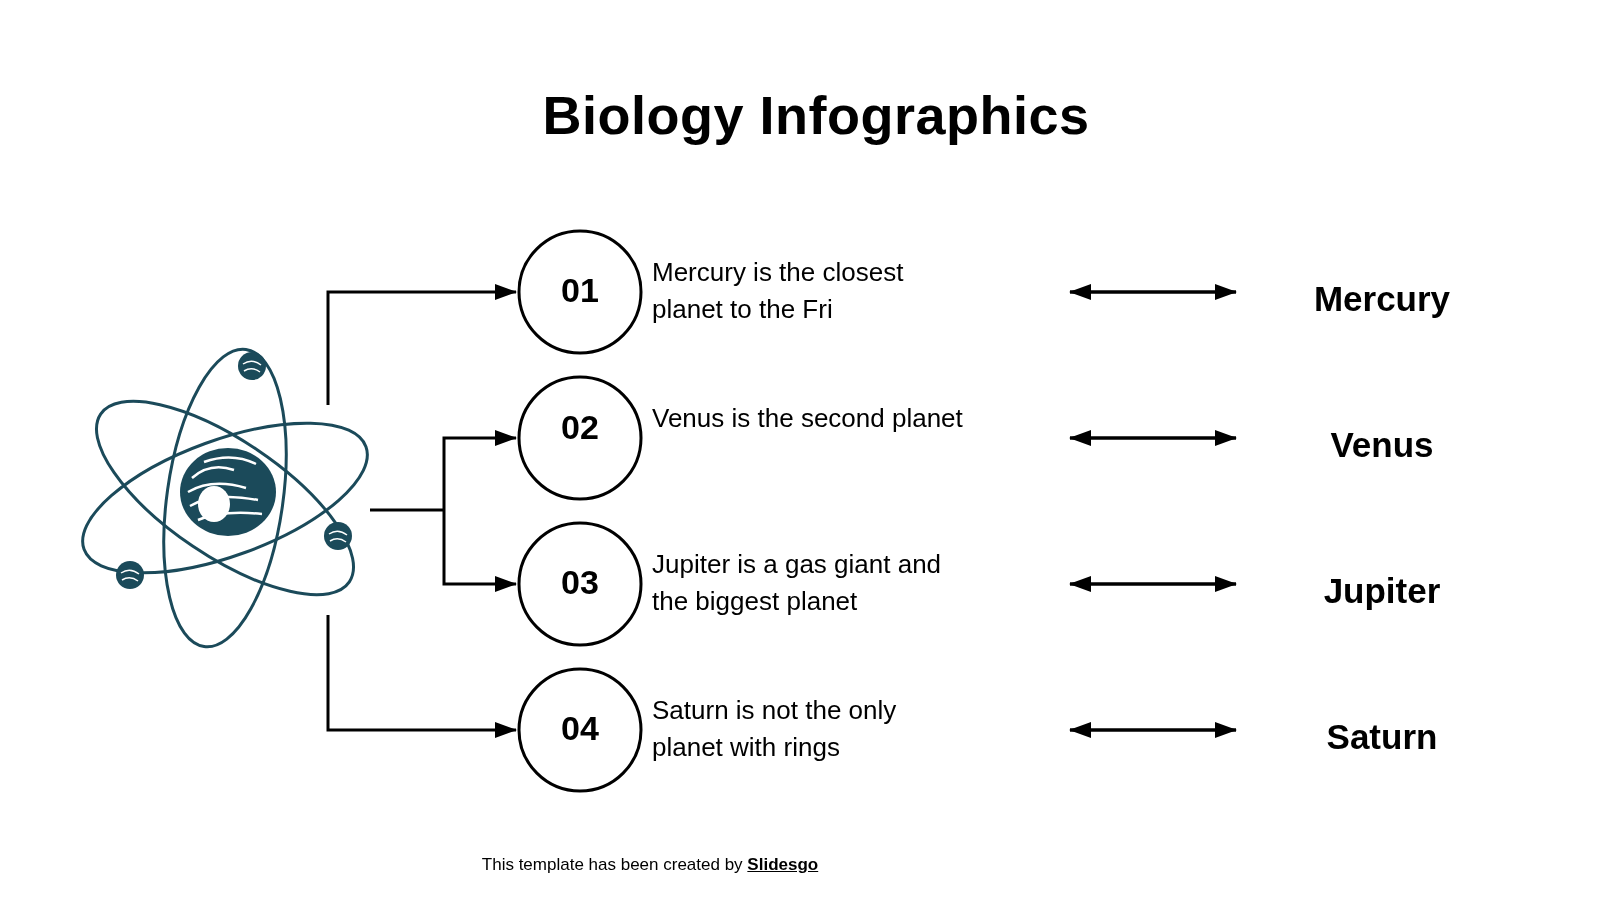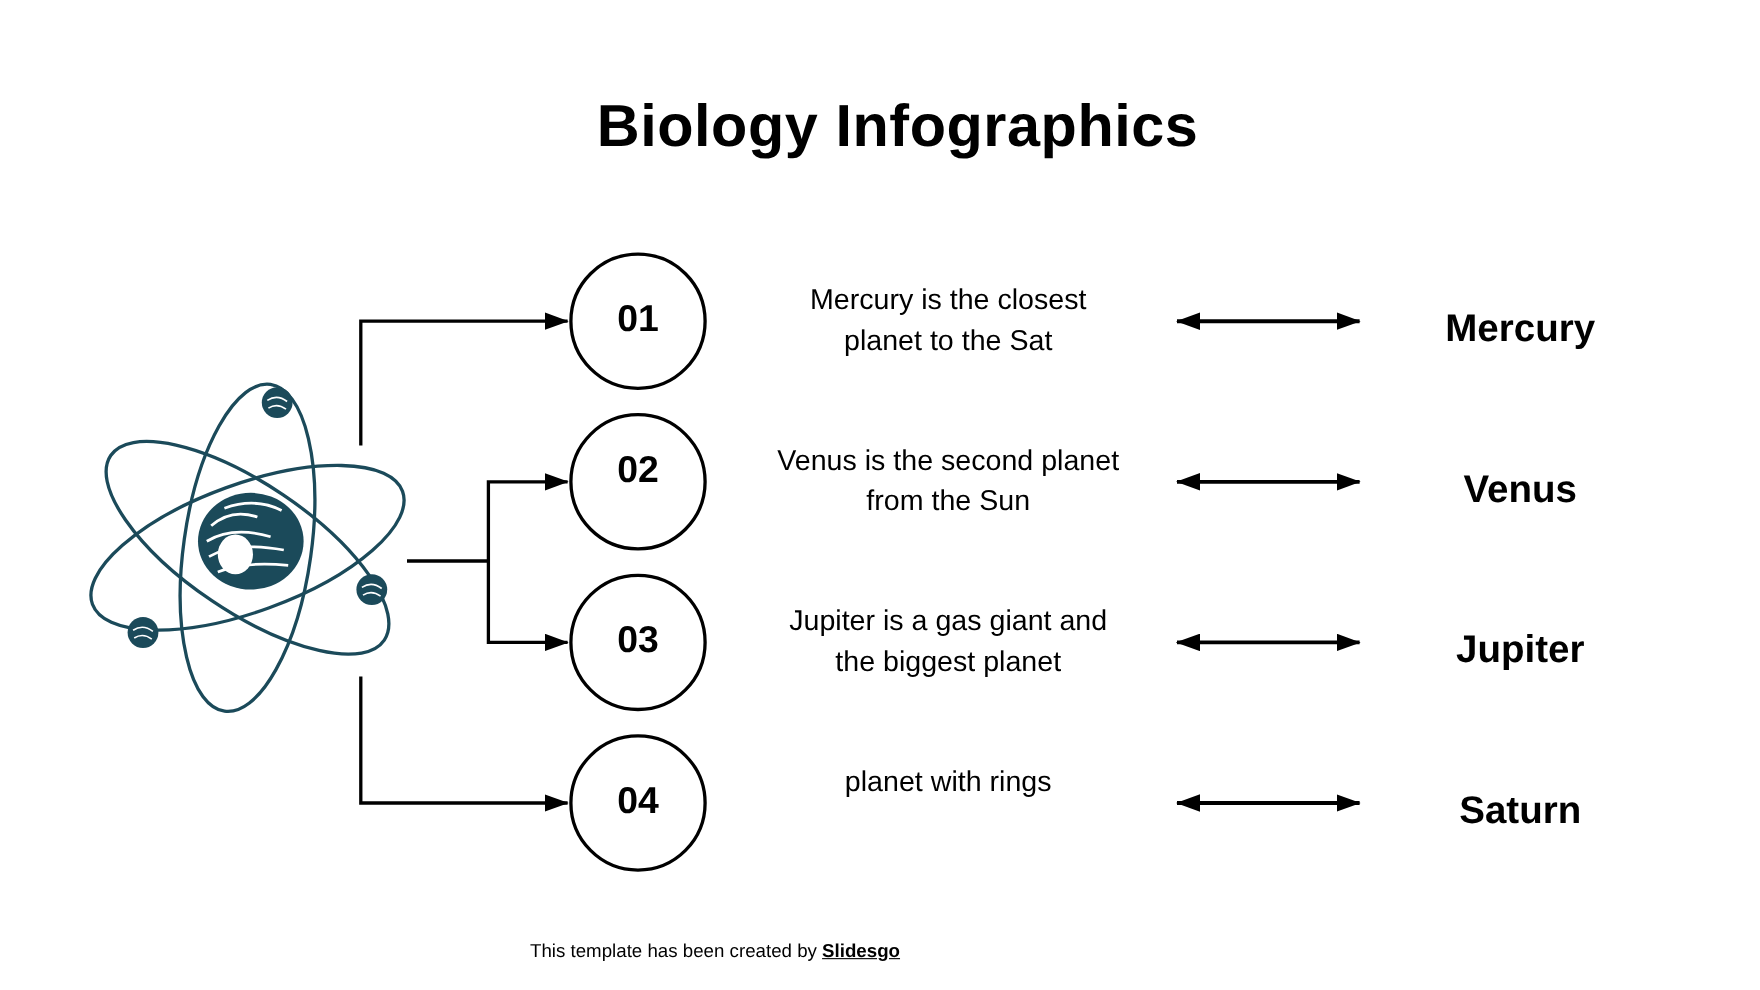--- a/index.html
+++ b/index.html
@@ -2,21 +2,21 @@
 <html><head>
 <meta charset="utf-8">
 <style>
   html, body { margin: 0; padding: 0; background: #ffffff; }
   body { width: 1600px; height: 900px; position: relative; overflow: hidden;
          font-family: "Liberation Sans", "DejaVu Sans", sans-serif; color: #000; }
   .title { position: absolute; left: 0; width: 1600px; top: 84px; text-align: center;
            font-size: 54px; font-weight: 700; letter-spacing: 0.5px; padding-left: 16px; }
   svg.canvas { position: absolute; left: 0; top: 0; }
   .num { position: absolute; width: 124px; text-align: center; font-size: 34px; font-weight: 700; }
-  .desc { position: absolute; width: 420px; text-align: center; font-size: 26px; line-height: 37px; }
+  .desc { position: absolute; width: 420px; text-align: left; font-size: 26px; line-height: 37px; }
   .planet { position: absolute; width: 300px; text-align: center; font-size: 35px; font-weight: 700; }
   .footer { position: absolute; left: 0; width: 1300px; top: 855px; text-align: center; font-size: 17px; }
   .footer a { color: #000; font-weight: 700; text-decoration: underline; }
 </style>
 </head>
 <body>
 
 <div class="title">Biology Infographics</div>
 
 <svg class="canvas" width="1600" height="900" viewBox="0 0 1600 900">
@@ -75,31 +75,31 @@
   </g>
 </svg>
 
 <div class="num" style="left:518px; top:271px;">01</div>
 <div class="num" style="left:518px; top:408px;">02</div>
 <div class="num" style="left:518px; top:563px;">03</div>
 <div class="num" style="left:518px; top:709px;">04</div>
 
 <div class="desc" style="left:652px; top:254px;">
   <div>Mercury is the closest</div>
-  <div>planet to the Sat</div>
+  <div>planet to the Fri</div>
 </div>
 <div class="desc" style="left:652px; top:400px;">
   <div>Venus is the second planet</div>
-  <div>from the Sun</div>
 </div>
 <div class="desc" style="left:652px; top:546px;">
   <div>Jupiter is a gas giant and</div>
   <div>the biggest planet</div>
 </div>
 <div class="desc" style="left:652px; top:692px;">
+  <div>Saturn is not the only</div>
   <div>planet with rings</div>
 </div>
 
 <div class="planet" style="left:1232px; top:279px;">Mercury</div>
 <div class="planet" style="left:1232px; top:425px;">Venus</div>
 <div class="planet" style="left:1232px; top:571px;">Jupiter</div>
 <div class="planet" style="left:1232px; top:717px;text-align:center;">Saturn</div>
 
 <div class="footer">
   <span>This template has been created by </span><a>Slidesgo</a>

